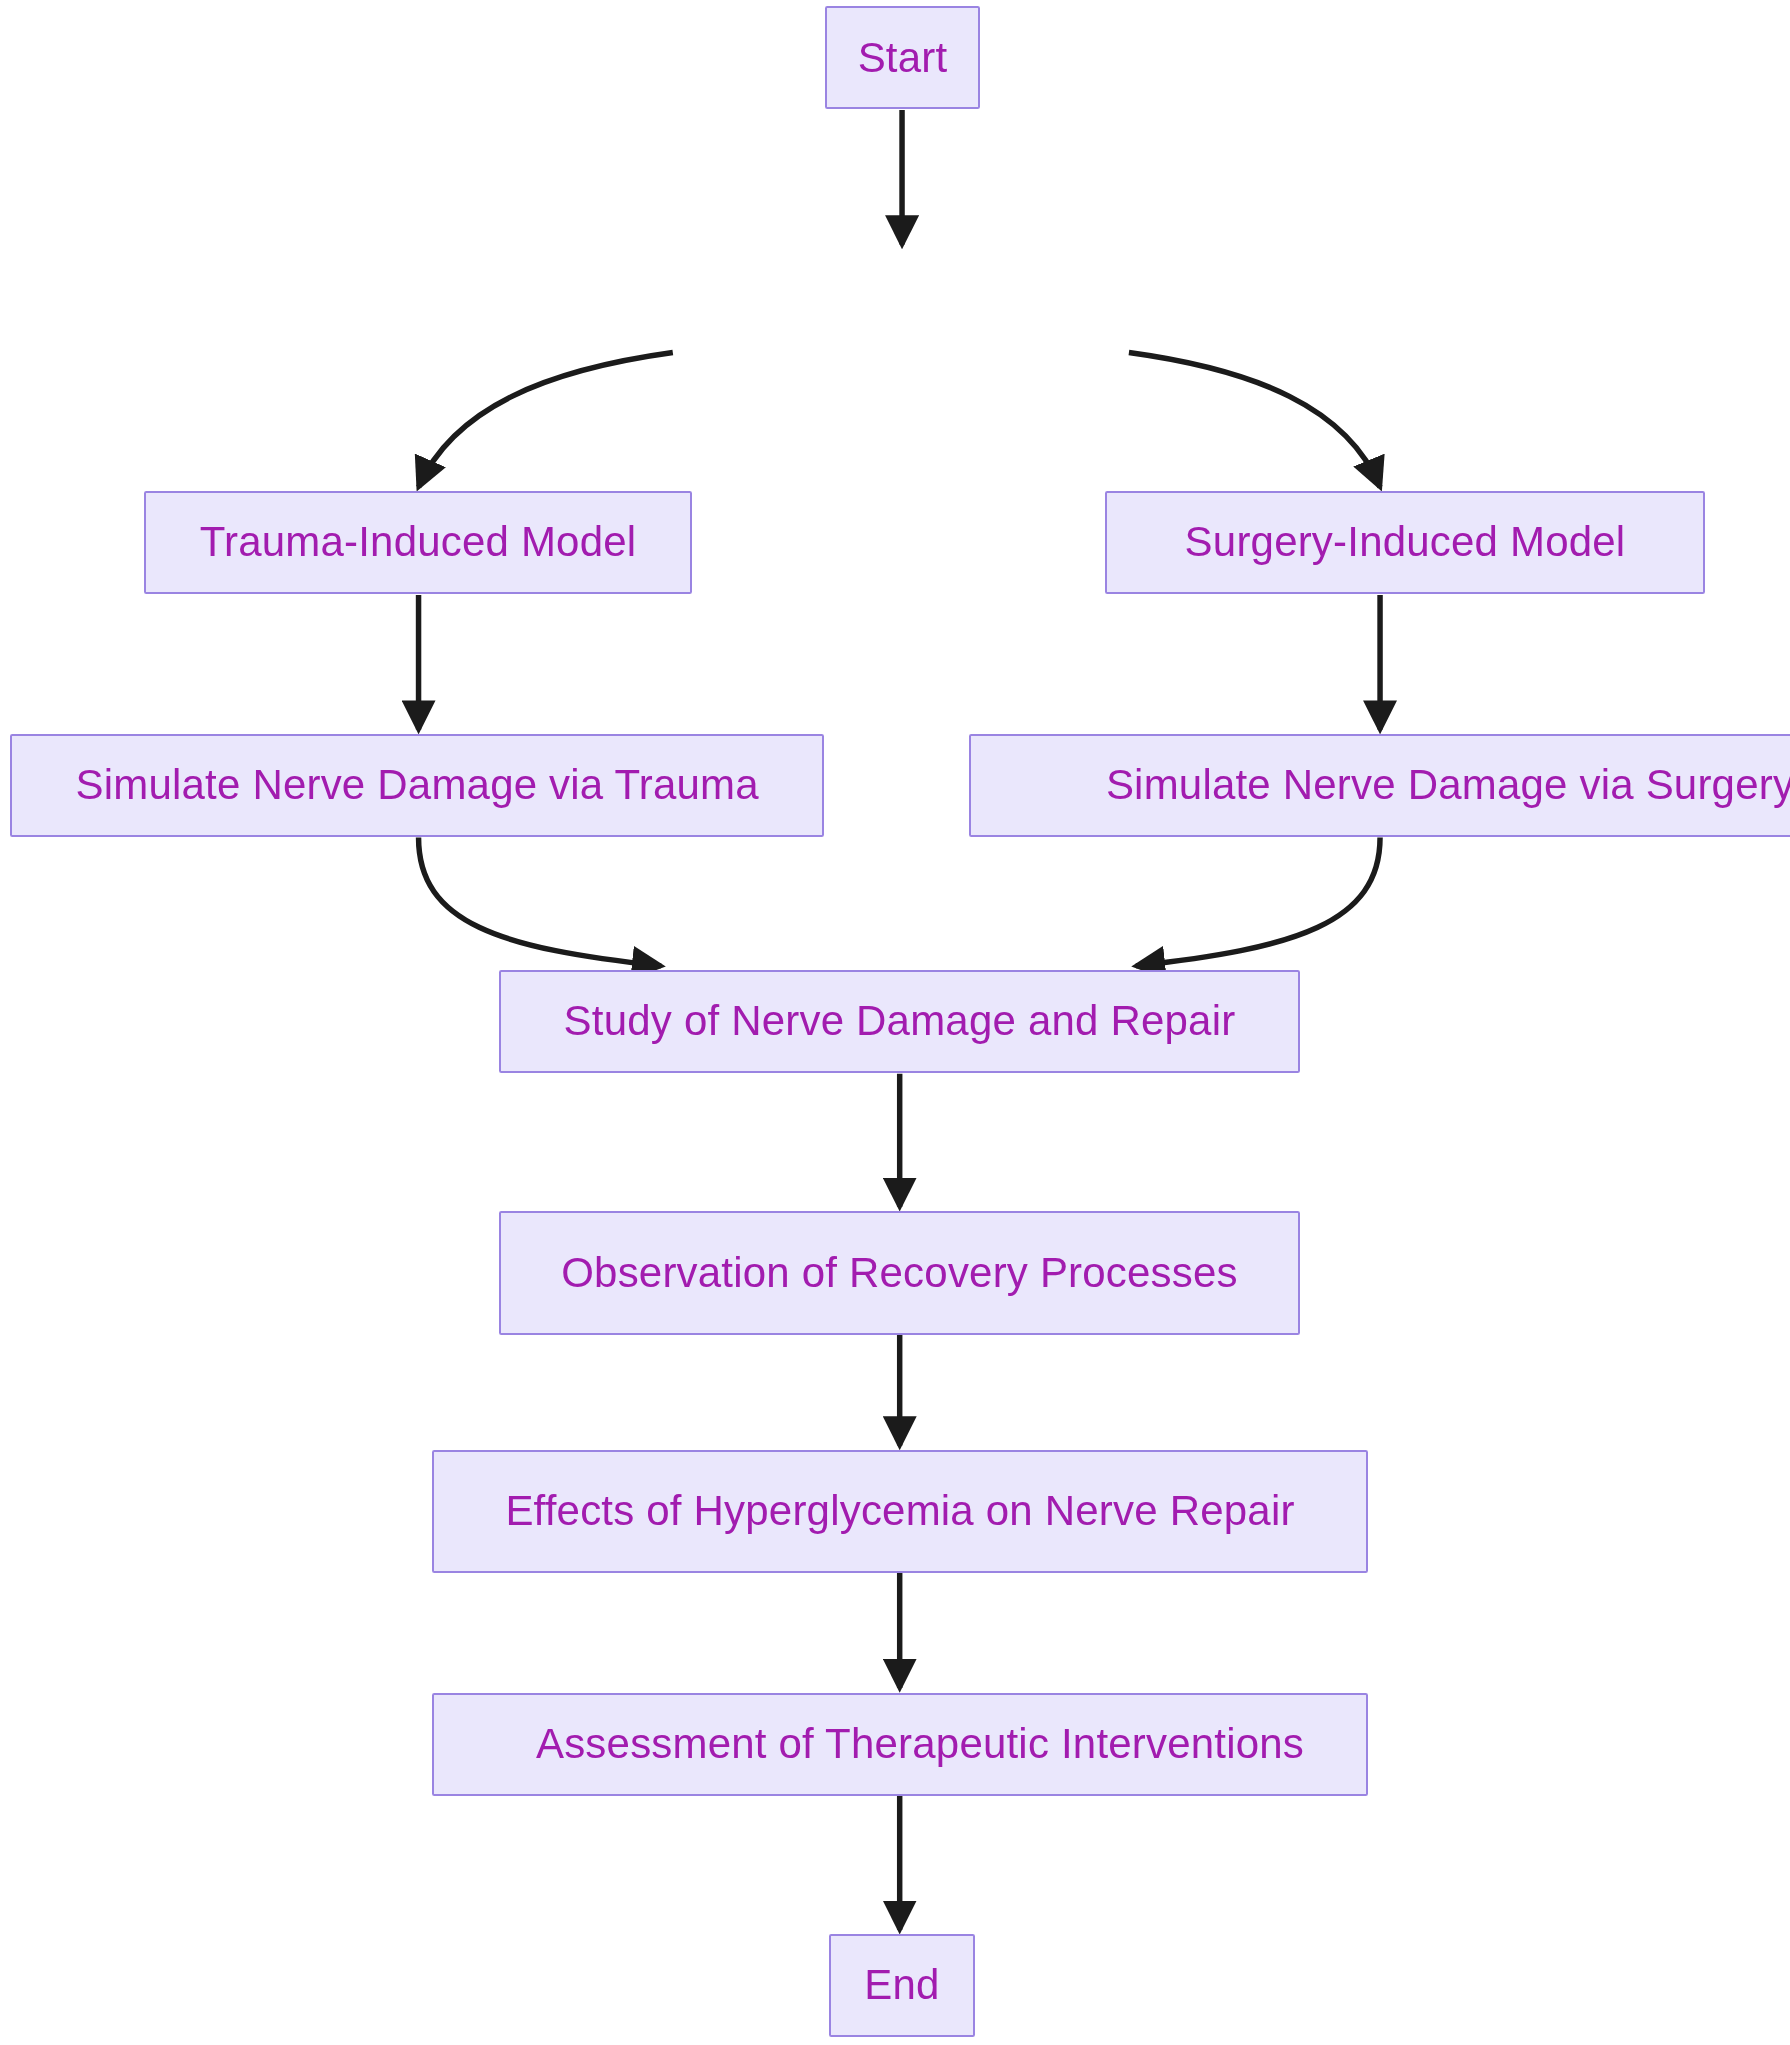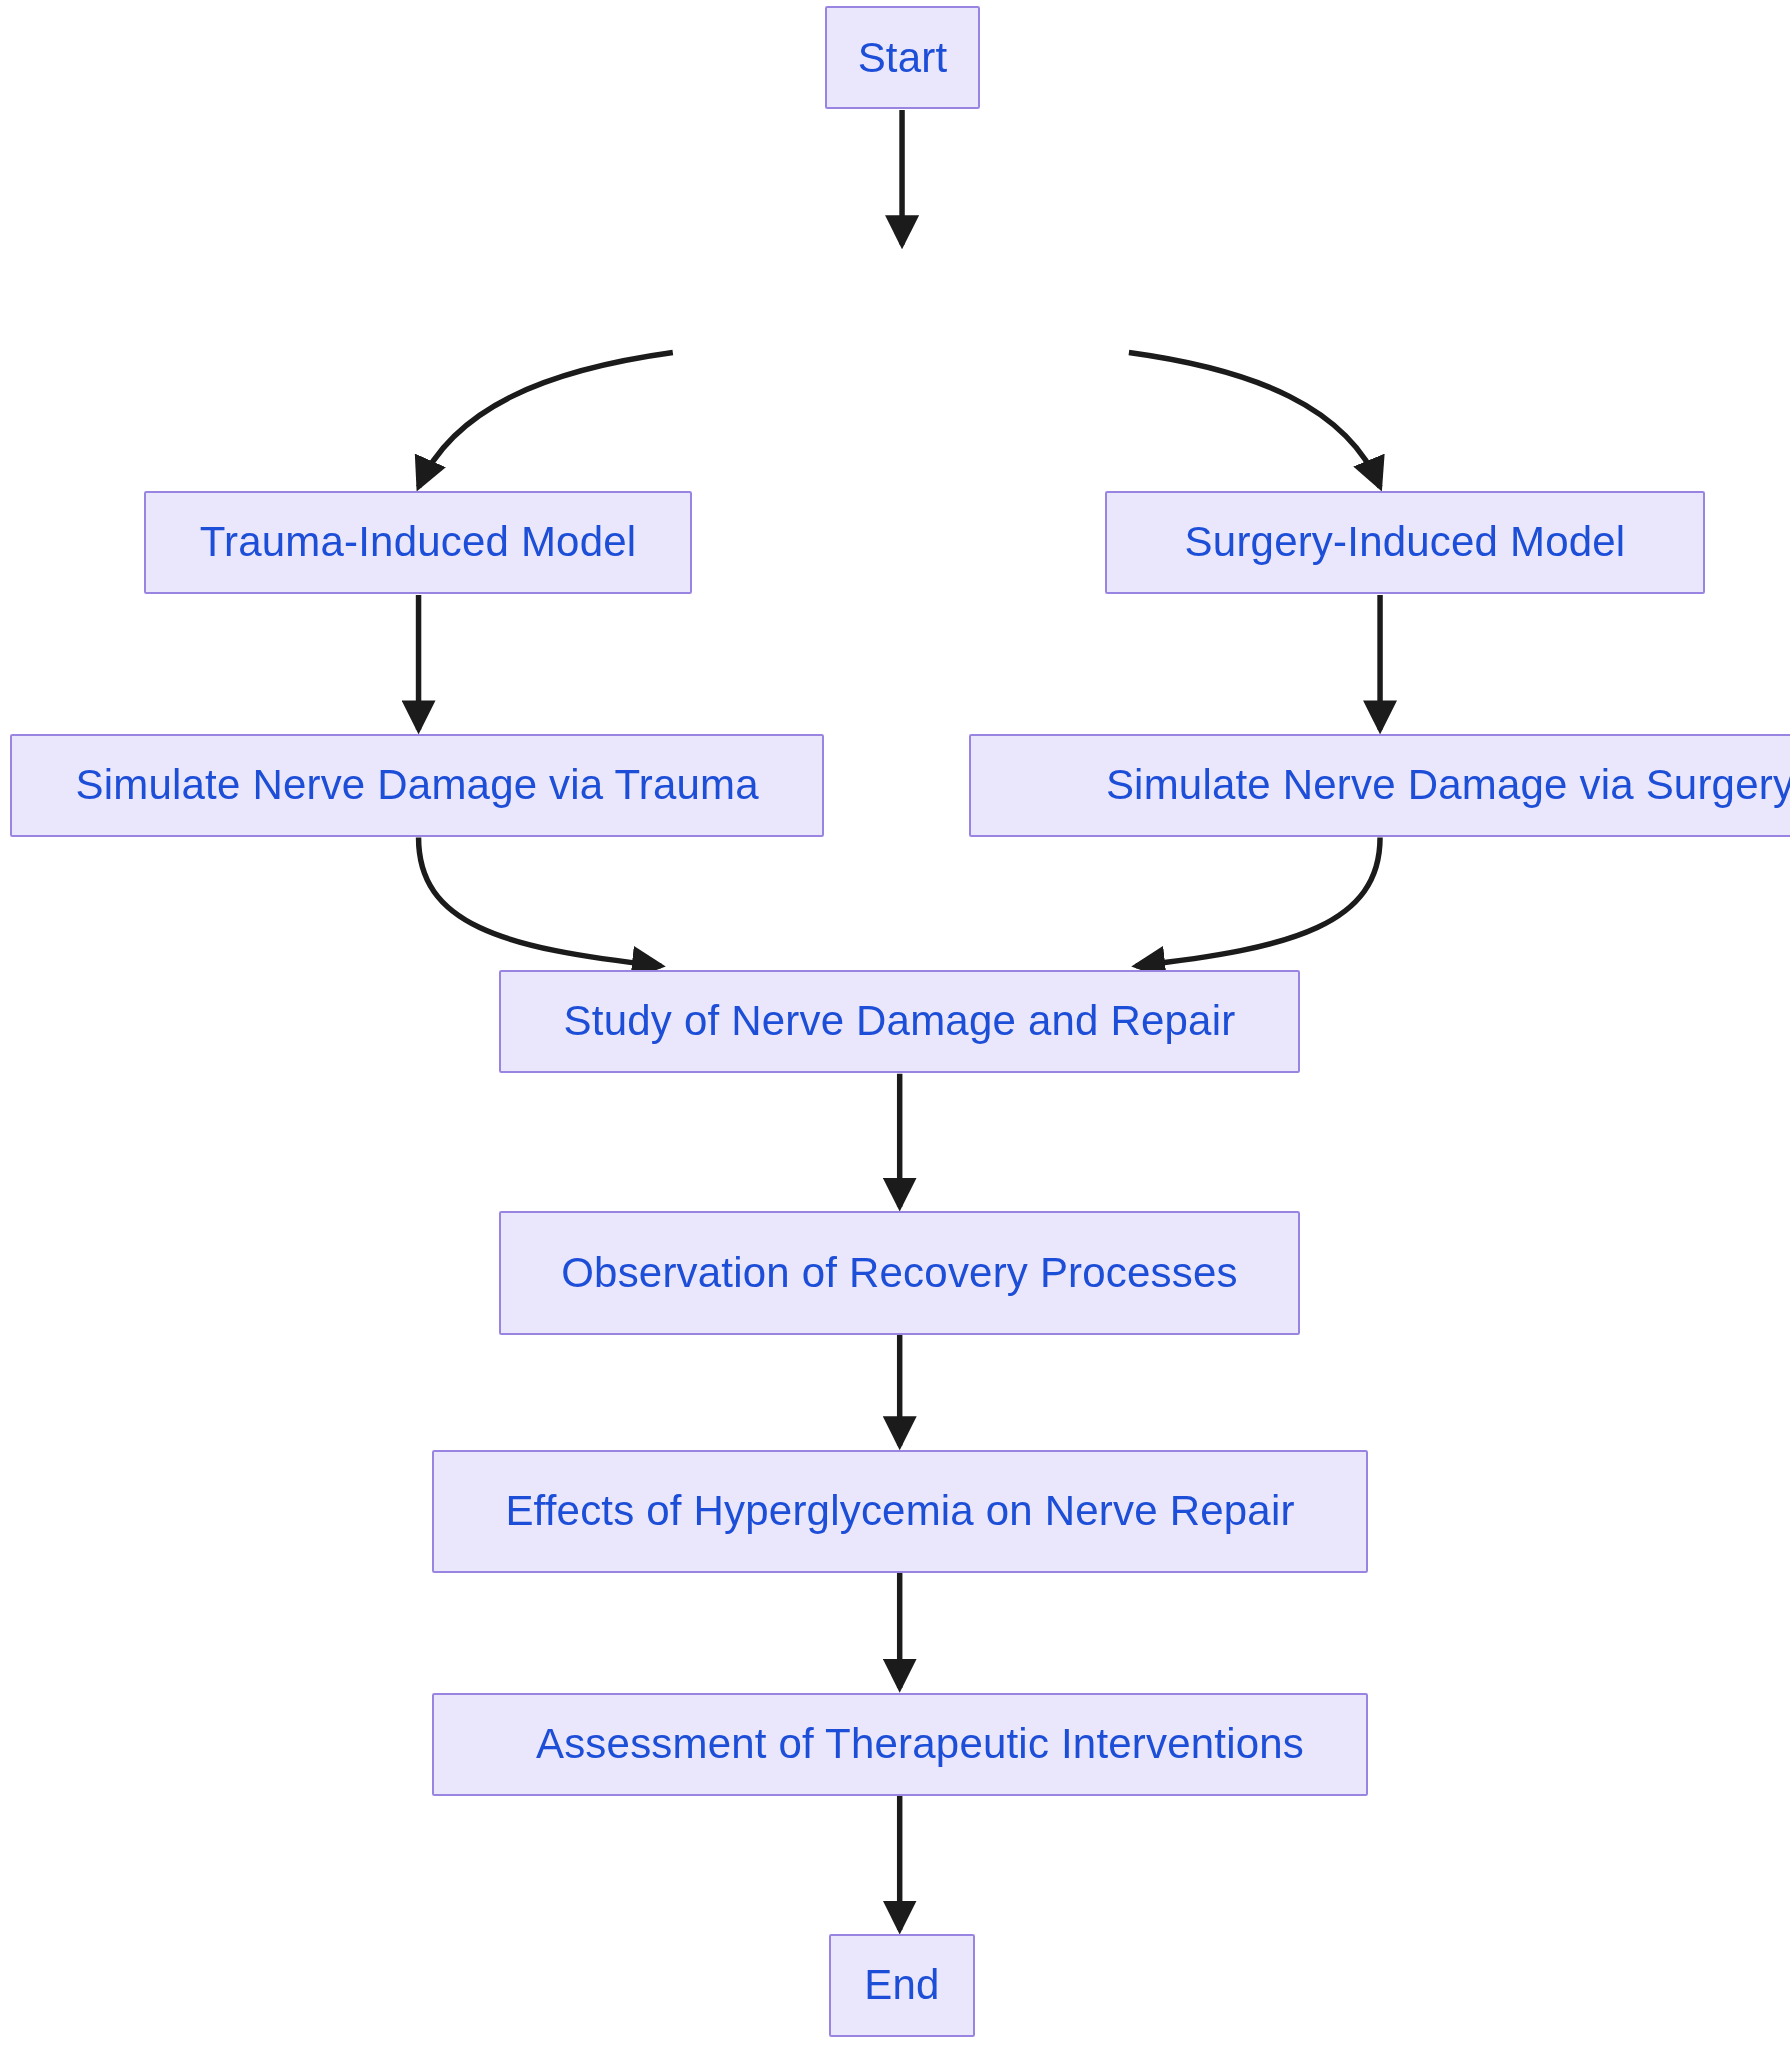--- a/index.html
+++ b/index.html
@@ -26,21 +26,21 @@
   }
   .node {
     position: absolute;
     box-sizing: border-box;
     background: #eae7fc;
     border: 2.3px solid #9a84e2;
     border-radius: 2.3px;
     display: flex;
     align-items: center;
     justify-content: center;
-    color: #1d4ed8;
+    color: #a21caf;
     font-size: 42px;
     line-height: 1.1;
     letter-spacing: 0.2px;
     white-space: nowrap;
   }
   .node .lbl {
     display: block;
     padding: 0 20.3px;
   }
 </style>

